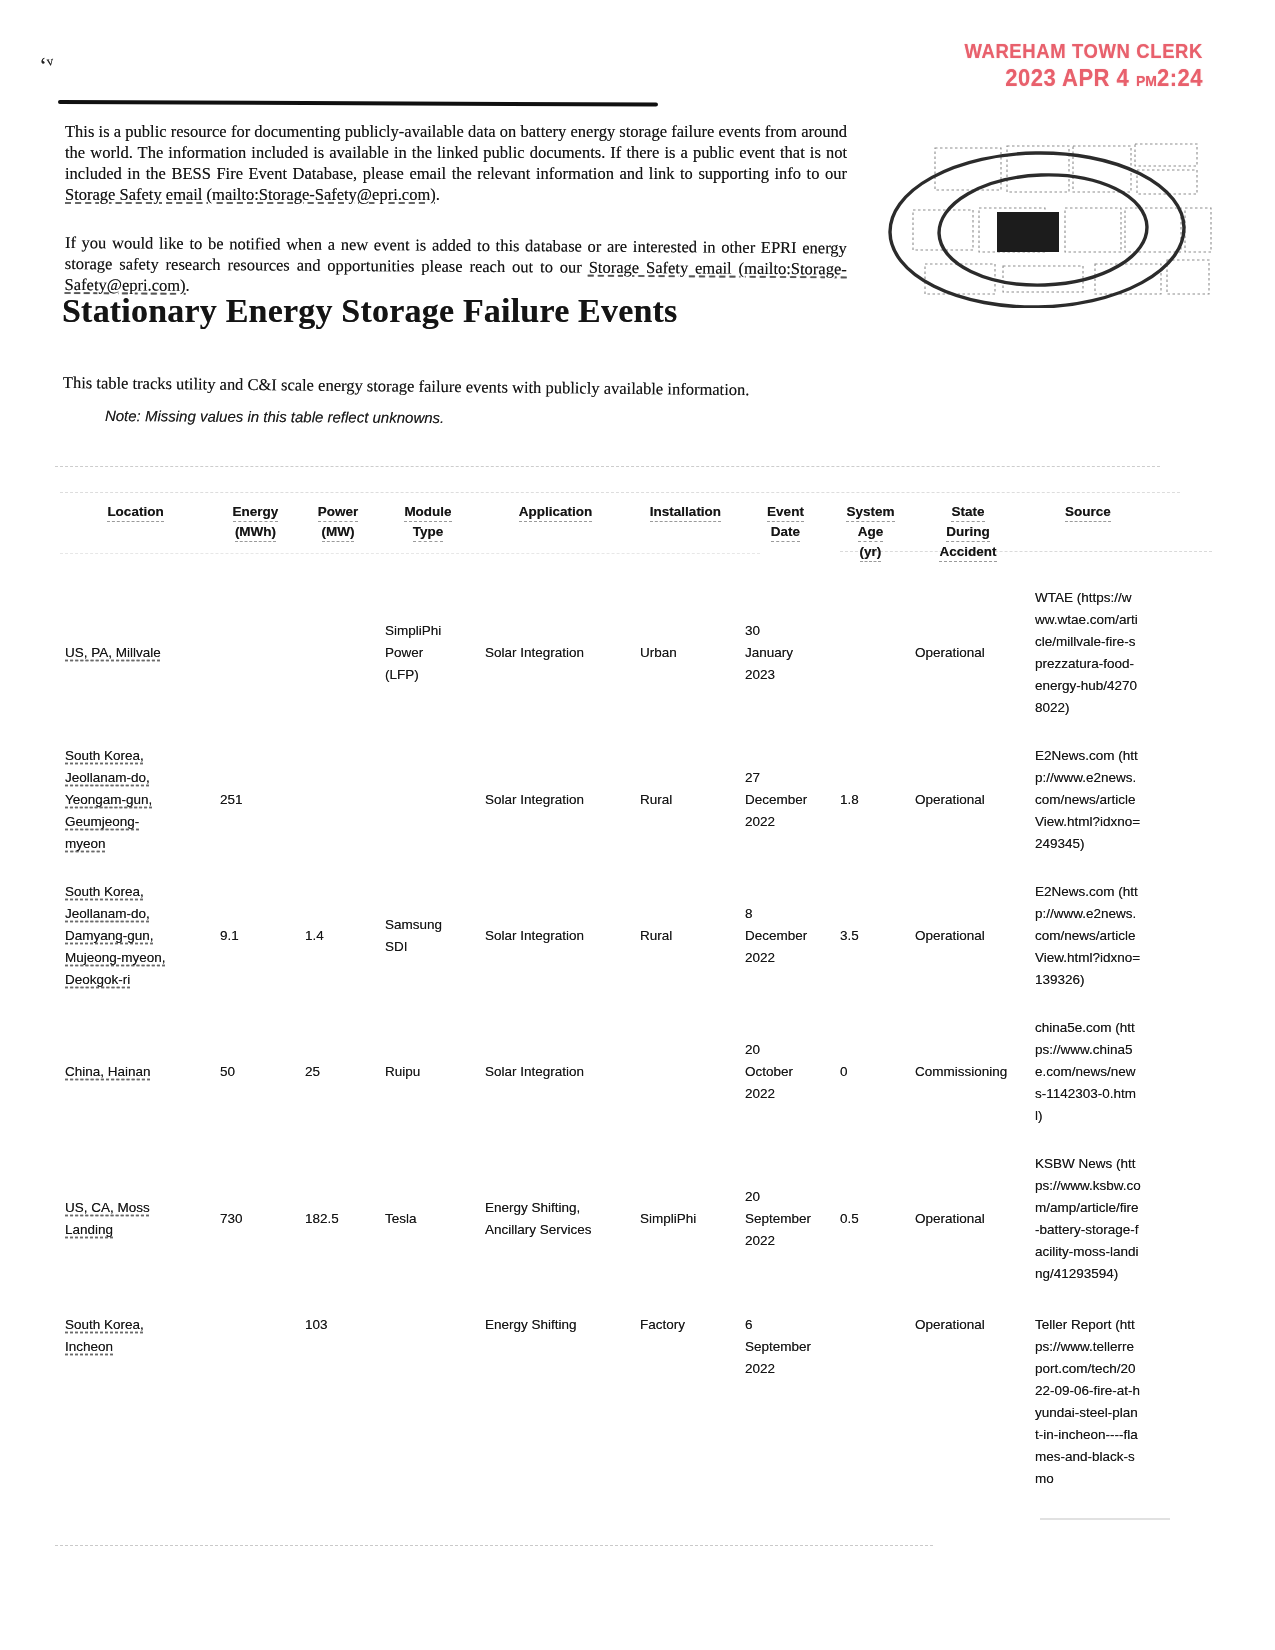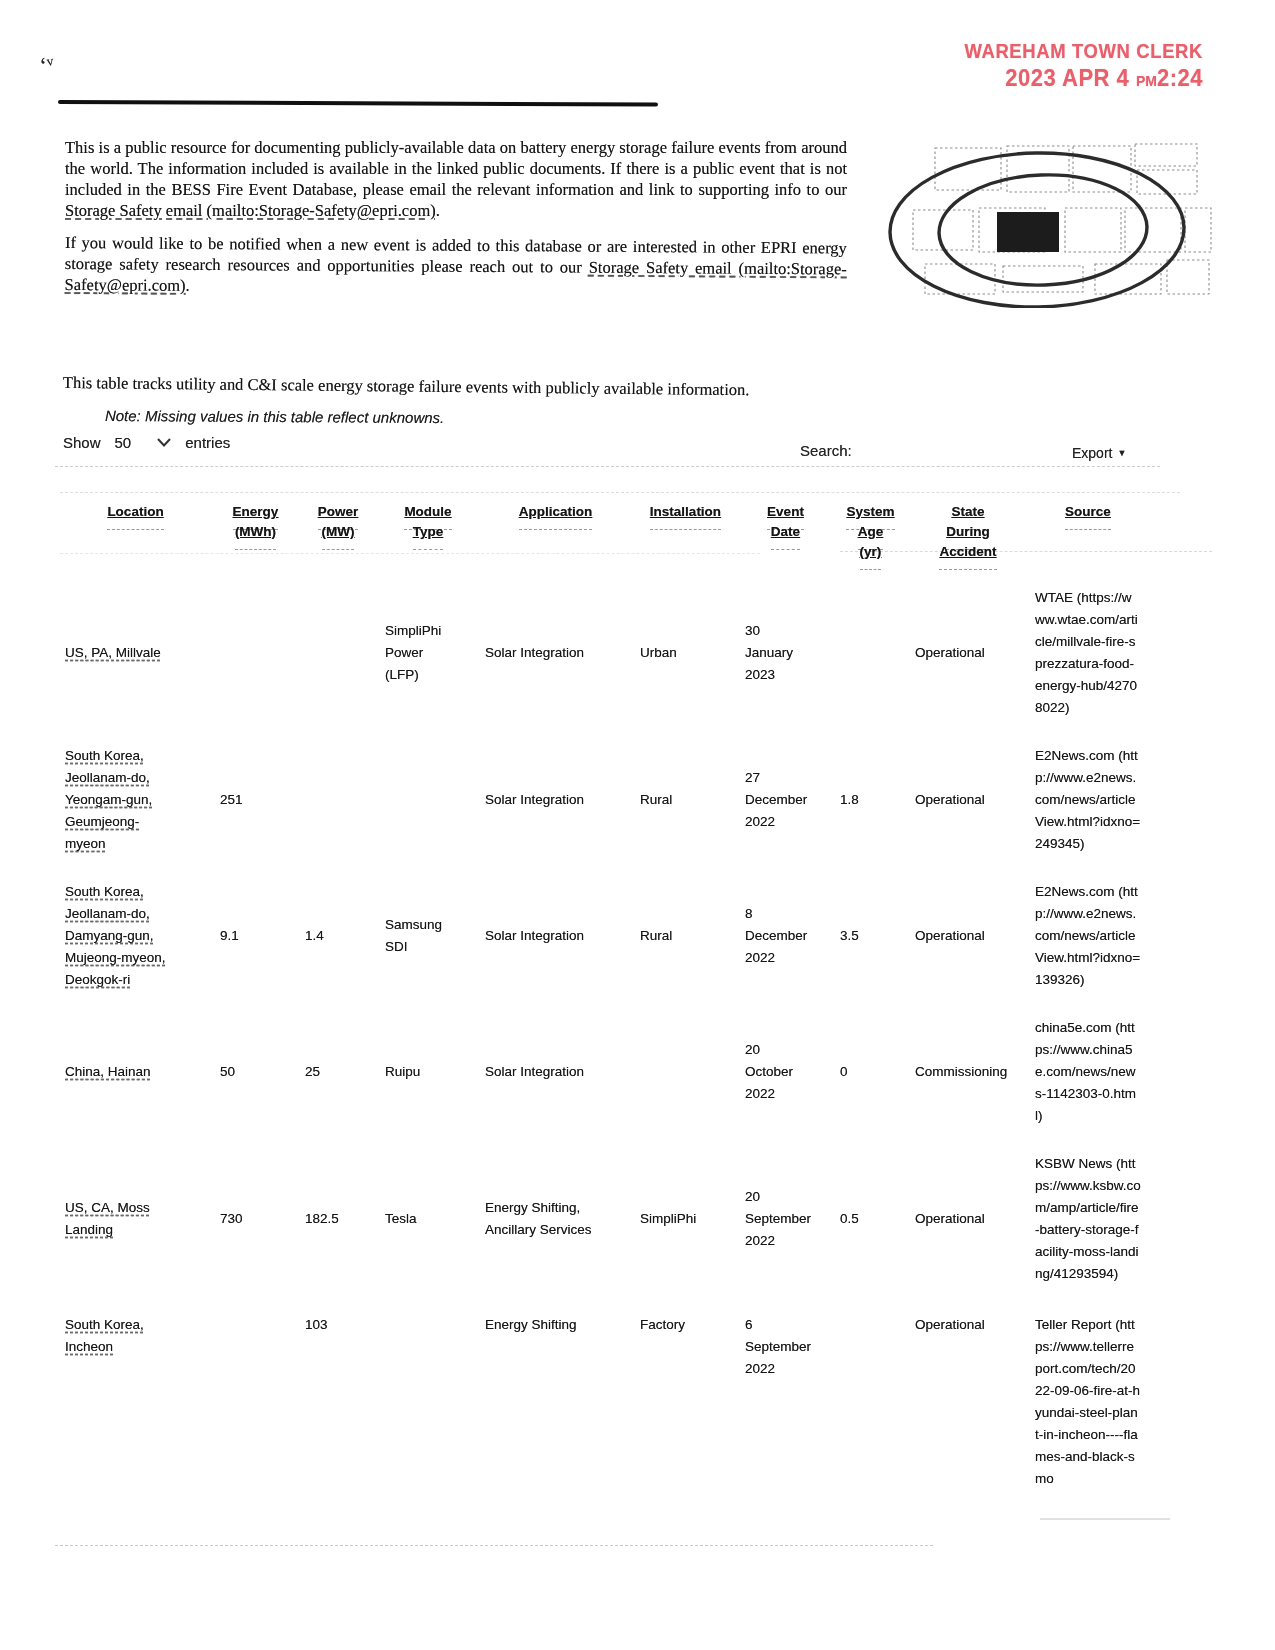--- a/index.html
+++ b/index.html
@@ -28,21 +28,21 @@
     color:#e8606c;font-family:"Liberation Sans",sans-serif;font-weight:bold;
     transform:scaleY(1.08);transform-origin:top right;
     text-shadow:0 0 1px rgba(232,96,108,.55);
   }
   .stamp-line1{font-size:18.5px;letter-spacing:.6px;}
   .stamp-line2{font-size:22px;letter-spacing:.5px;margin-top:1px;}
   .stamp-line2 .pm{font-size:14px;letter-spacing:0;}
 
   
   .intro{position:absolute;left:65px;width:782px;font-size:16.5px;line-height:21px;text-align:justify;}
-  .p1{top:120px;}
+  .p1{top:104px;}
   .p2{top:215px;transform:rotate(.4deg);transform-origin:left top;}
   .doc-link{text-decoration:underline;text-decoration-style:dashed;text-decoration-color:#555;text-underline-offset:3px;}
 
   
   .sketch{position:absolute;left:885px;top:138px;width:330px;height:170px;}
 
   
   h2.section-title{
     position:absolute;left:62px;top:292px;margin:0;font-size:34px;font-weight:bold;letter-spacing:.2px;
   }
@@ -66,21 +66,21 @@
   .artifact{position:absolute;border-top:1px dashed #bdbdbd;height:0;}
 
   
   .table-wrap{position:absolute;left:58px;top:492px;width:1095px;}
   table.events{border-collapse:collapse;table-layout:fixed;width:1090px;
     font-family:"Liberation Sans",sans-serif;color:#151515;}
   table.events th{
     font-size:13.5px;font-weight:bold;text-align:center;vertical-align:top;
     padding:10px 3px 12px;line-height:20px;white-space:pre-line;
   }
-  table.events th .th-label{border-bottom:1px dashed #9a9a9a;padding-bottom:10px;text-decoration:underline;}
+  table.events th .th-label{border-bottom:1px dashed #9a9a9a;padding-bottom:2px;}
   table.events td{
     font-size:13.5px;line-height:22px;vertical-align:middle;
     padding:13px 7px;white-space:pre-line;
   }
   table.events tr:last-child td{vertical-align:top;padding-top:16px;}
   td.c-loc{text-decoration:underline;text-decoration-style:dashed;text-decoration-color:#6a6a6a;text-underline-offset:3px;}
   td.c-src{white-space:normal;word-break:break-all;
     text-decoration-style:dashed;text-decoration-color:#6a6a6a;text-underline-offset:3px;}
 </style>
 </head>
@@ -117,40 +117,24 @@
       <rect x="210" y="126" width="66" height="30"></rect>
       <rect x="282" y="122" width="42" height="34"></rect>
     </g>
     <rect x="112" y="74" width="62" height="40" fill="#1c1c1c"></rect>
     <g fill="none" stroke="#2b2b2b" stroke-width="3.4" stroke-linecap="round">
       <ellipse cx="158" cy="92" rx="104" ry="55" transform="rotate(-2 158 92)"></ellipse>
       <ellipse cx="152" cy="92" rx="147" ry="77" transform="rotate(-1 152 92)"></ellipse>
     </g>
   </svg>
 
+  <h2 class="section-title">Stationary Energy Storage Failure Events</h2>
   <p class="section-desc">This table tracks utility and C&amp;I scale energy storage failure events with publicly available information.</p>
   <p class="note">Note: Missing values in this table reflect unknowns.</p>
 
-  <div class="controls">
-    <div class="show-group">
-      <span>Show</span>
-      <span class="entries-select">
-        <span>50</span>
-        <svg class="chev" viewBox="0 0 14 9">
-            <path d="M1 1 L7 7.5 L13 1" fill="none" stroke="#333" stroke-width="2"></path>
-          </svg>
-      </span>
-      <span>entries</span>
-    </div>
-    <span class="search-label">Search:</span>
-    <span class="export-btn">
-      <span>Export</span>
-      <span class="caret">▼</span>
-    </span>
-  </div>
 
   <div class="artifact" style="left:55px;top:466px;width:1105px;opacity:.75;"></div>
   <div class="artifact" style="left:60px;top:492px;width:1120px;opacity:.5;"></div>
   <div class="artifact" style="left:840px;top:551px;width:372px;opacity:.55;"></div>
   <div class="artifact" style="left:60px;top:553px;width:700px;opacity:.35;"></div>
   <div class="artifact" style="left:55px;top:1545px;width:878px;opacity:.8;"></div>
   <div class="artifact" style="left:1040px;top:1518px;width:130px;border-top:2px solid #d9d9d9;opacity:.8;"></div>
 
   <div class="table-wrap">
     <table class="events">

